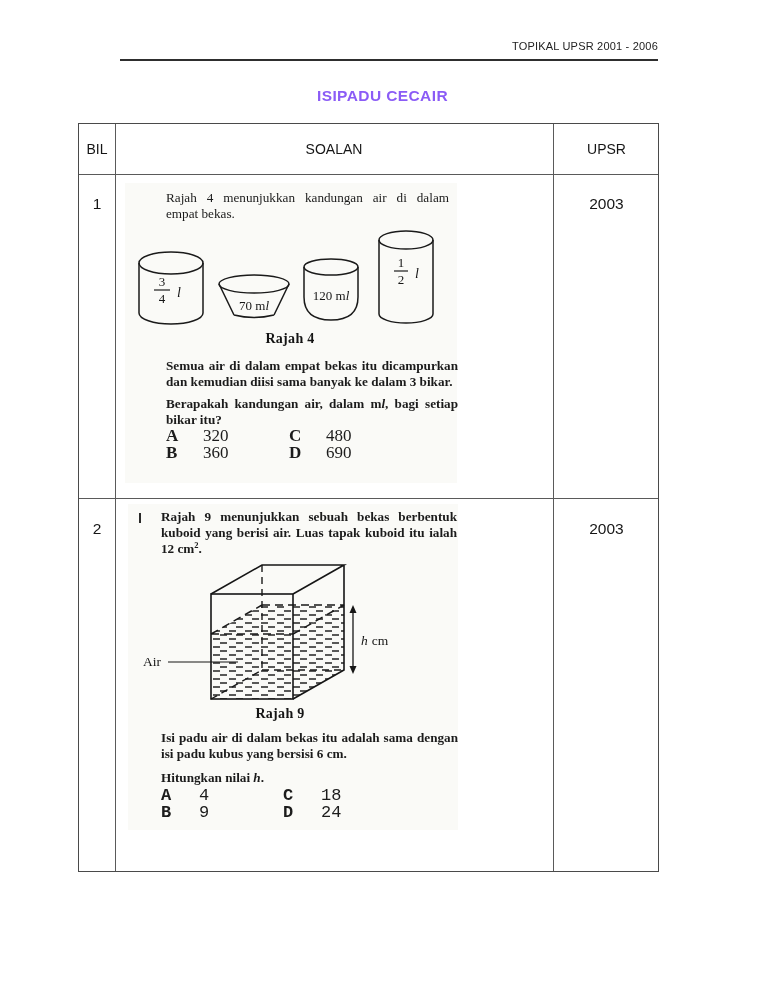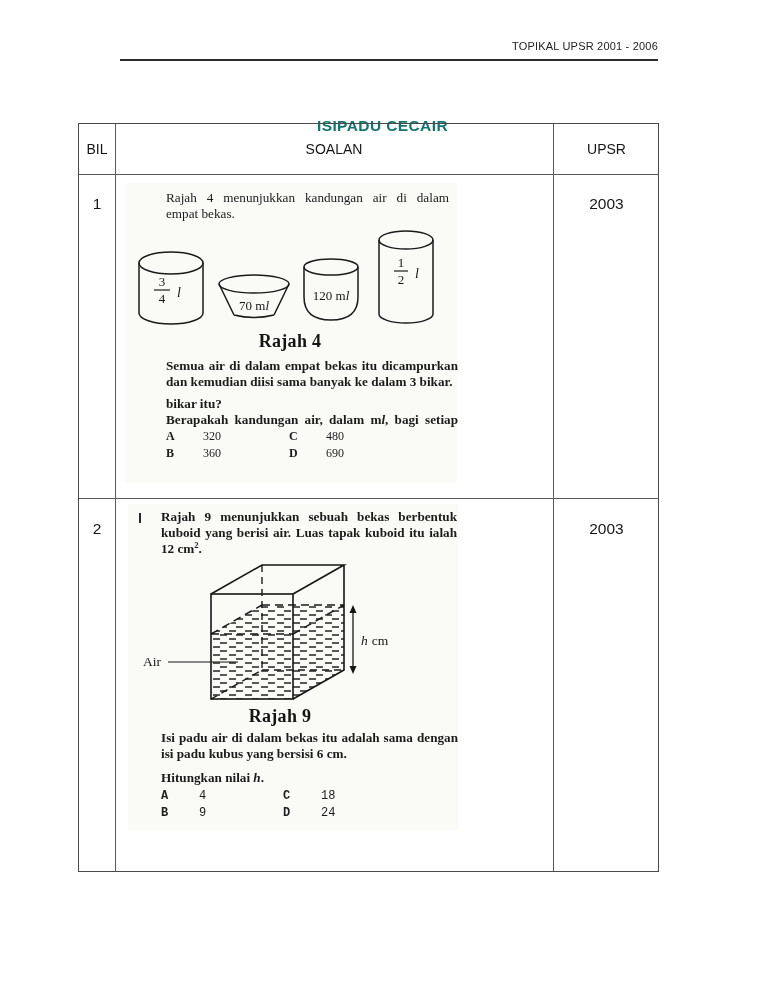--- a/index.html
+++ b/index.html
@@ -9,41 +9,41 @@
     font-family:"Liberation Serif", serif; color:#1c1c1c;
     -webkit-font-smoothing:antialiased;
   }
   .abs { position:absolute; }
   .sans { font-family:"Liberation Sans", sans-serif; }
 
   
   .top-right { top:40px; right:107px; font-size:11px; color:#222; letter-spacing:.2px; }
   .top-rule { top:59px; left:120px; width:538px; height:2px; background:#2e2e2e; }
   .page-title { top:87px; left:0; width:765px; text-align:center;
-                font-size:15.5px; font-weight:bold; letter-spacing:.4px; color:#0f766e;margin-top:30px; }
+                font-size:15.5px; font-weight:bold; letter-spacing:.4px; color:#8b5cf6; }
 
   
   .qtable { left:78px; top:123px; width:581px; height:749px;
             border:1.6px solid #4a4a4a; }
   .vline { top:0; bottom:0; width:1.3px; background:#5a5a5a; }
   .hline { left:0; right:0; height:1.3px; background:#5a5a5a; }
   .cell  { position:absolute; }
   .hdr   { display:flex; align-items:center; justify-content:center;
            font-size:14px; color:#161616; }
   .numcell { text-align:center; font-size:15.5px; color:#161616; padding-top:21px; }
 
   
   .scan-tint { background:#fafaf7; }
   .p { line-height:16.2px; font-size:13.2px; color:#1b1b1b; }
   .p .ln  { text-align:justify; text-align-last:justify; }
   .p .ln.last { text-align-last:left; }
   .w400 { font-weight:400; }
   .w700 { font-weight:700; }
-  .cap { font-weight:700; font-size:18px; text-align:center; color:#141414; letter-spacing:.3px; }
-  .opts { font-size:12px; }
+  .cap { font-weight:700; font-size:14px; text-align:center; color:#141414; letter-spacing:.3px; }
+  .opts { font-size:17px; }
   .opts .orow { height:16.5px; line-height:16.5px; }
   .opts .olet { display:inline-block; font-weight:700; }
   .opts .oval { display:inline-block; font-weight:400; }
   .q1o .olet { width:37px; } .q1o .oval { width:86px; }
   .q2o .olet { width:38px; } .q2o .oval { width:84px; }
   sup.s2 { font-size:8.5px; vertical-align:super; line-height:0; }
   .it { font-style:italic; }
   .tickmark { width:1.6px; height:10px; background:#2a2a2a; }
 
   svg { display:block; }
@@ -118,22 +118,22 @@
     </svg>
 
     <div class="abs cap" style="left:50px;top:157px;width:250px;">Rajah 4</div>
 
     <div class="abs p w700" style="left:51px;top:184px;width:292px;">
       <div class="ln">Semua air di dalam empat bekas itu dicampurkan</div>
       <div class="ln last">dan kemudian diisi sama banyak ke dalam 3 bikar.</div>
     </div>
 
     <div class="abs p w700" style="left:51px;top:222px;width:292px;">
+      <div class="ln"><span>Berapakah kandungan air, dalam m</span><span class="it">l</span><span>, bagi setiap</span></div>
       <div class="ln last">bikar itu?</div>
-      <div class="ln"><span>Berapakah kandungan air, dalam m</span><span class="it">l</span><span>, bagi setiap</span></div>
     </div>
 
     <div class="abs opts q1o" style="left:51px;top:254px;width:300px;">
       <div class="orow">
         <span class="olet">A</span><span class="oval">320</span><span class="olet">C</span><span class="oval">480</span>
       </div>
       <div class="orow">
         <span class="olet">B</span><span class="oval">360</span><span class="olet">D</span><span class="oval">690</span>
       </div>
     </div>

